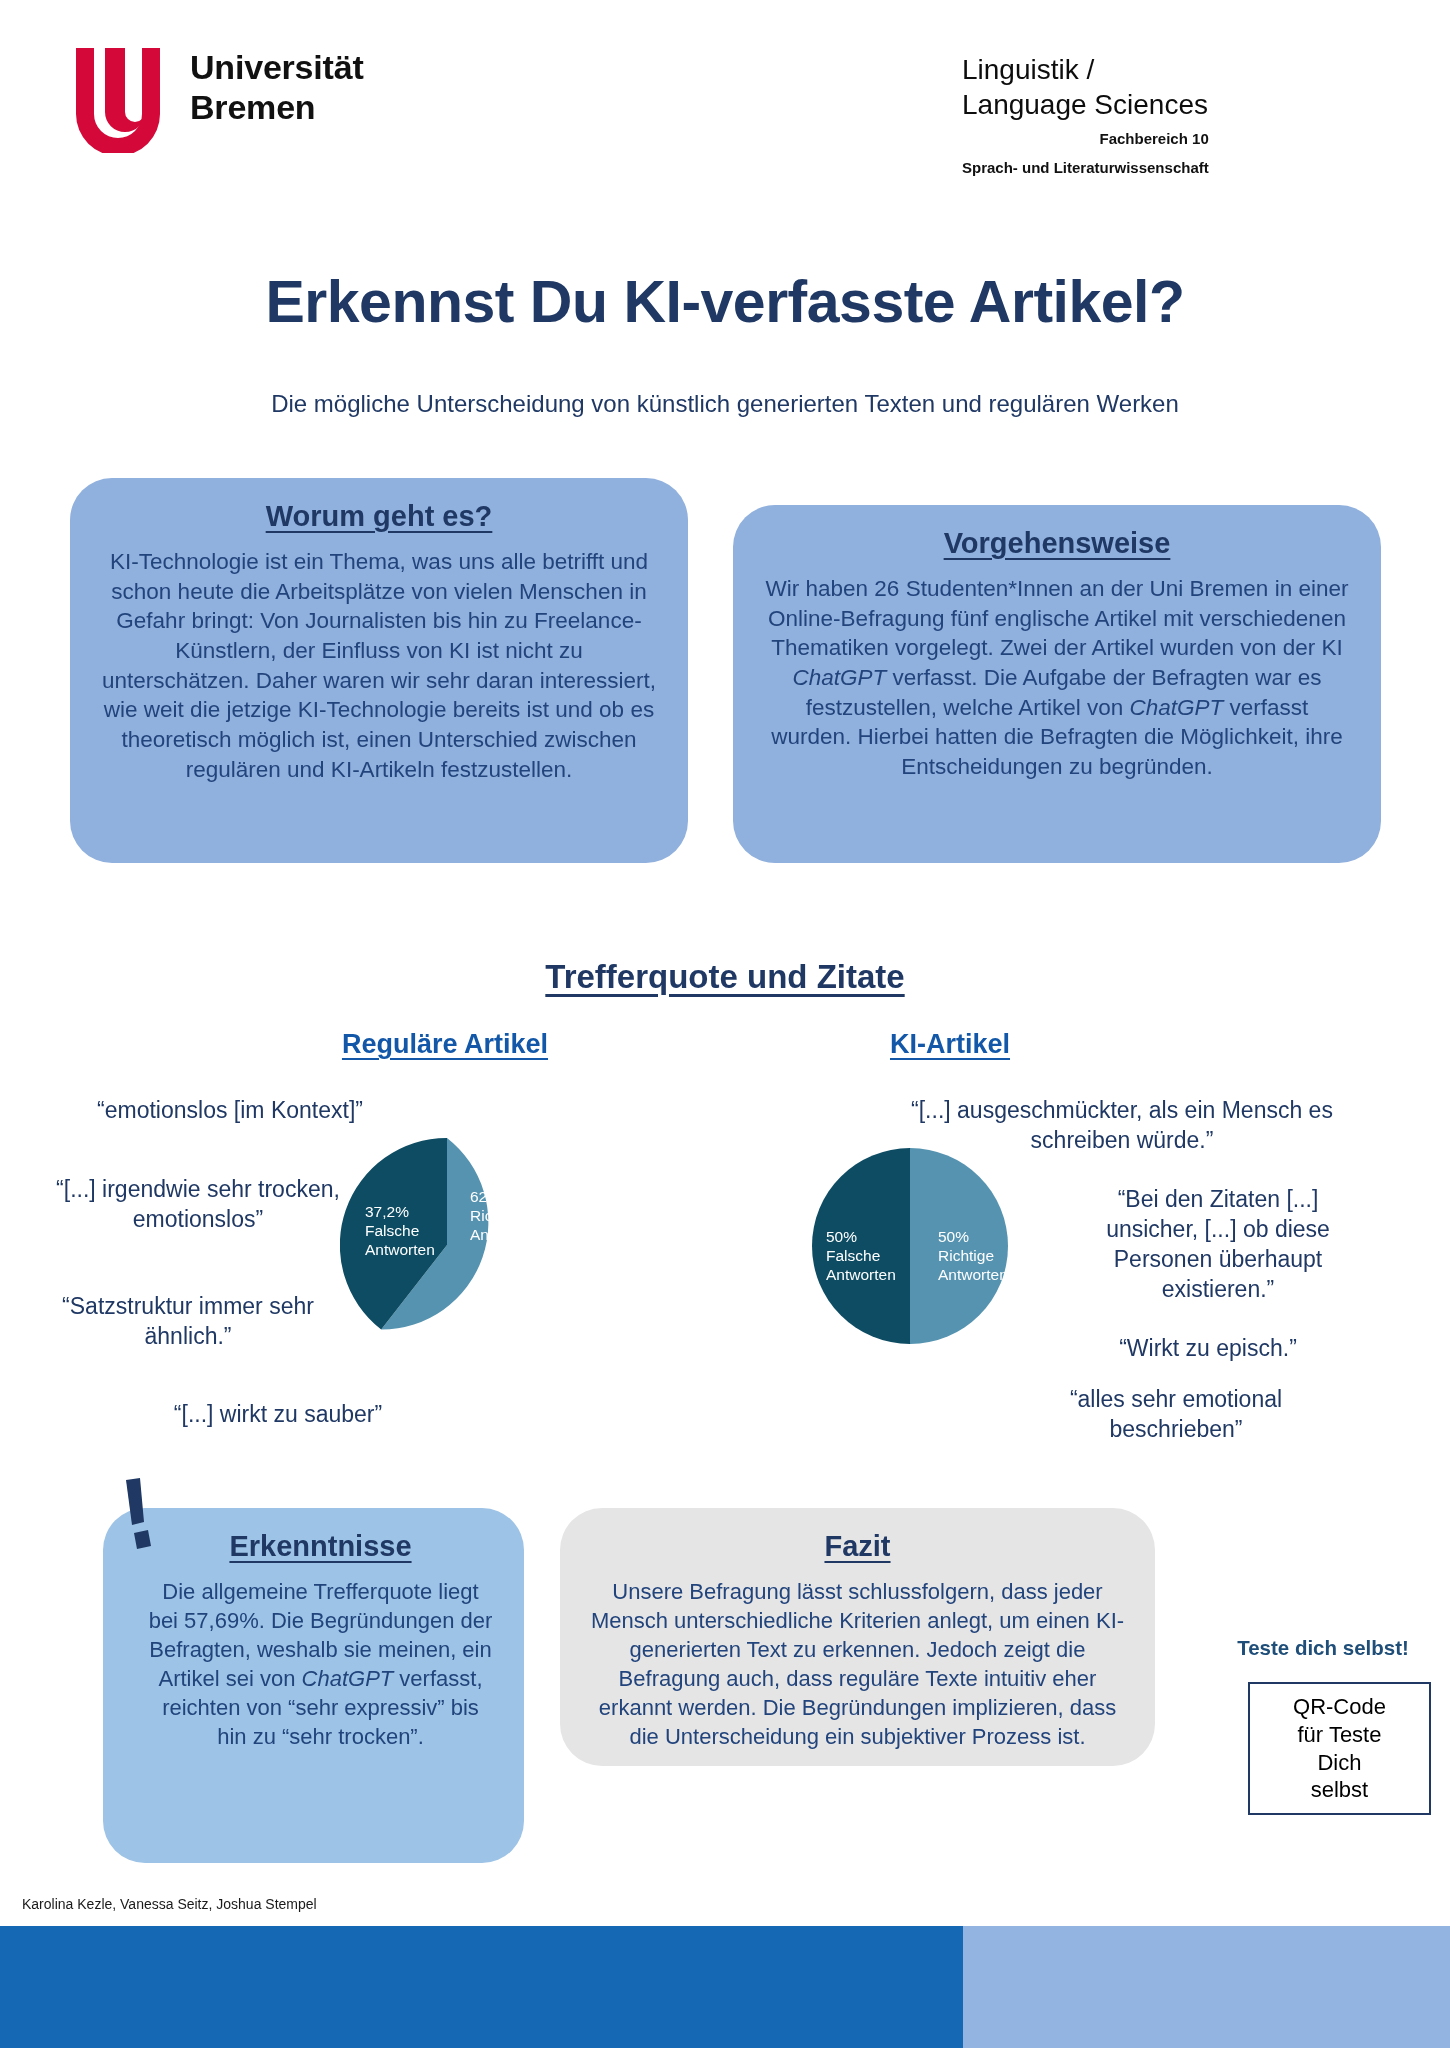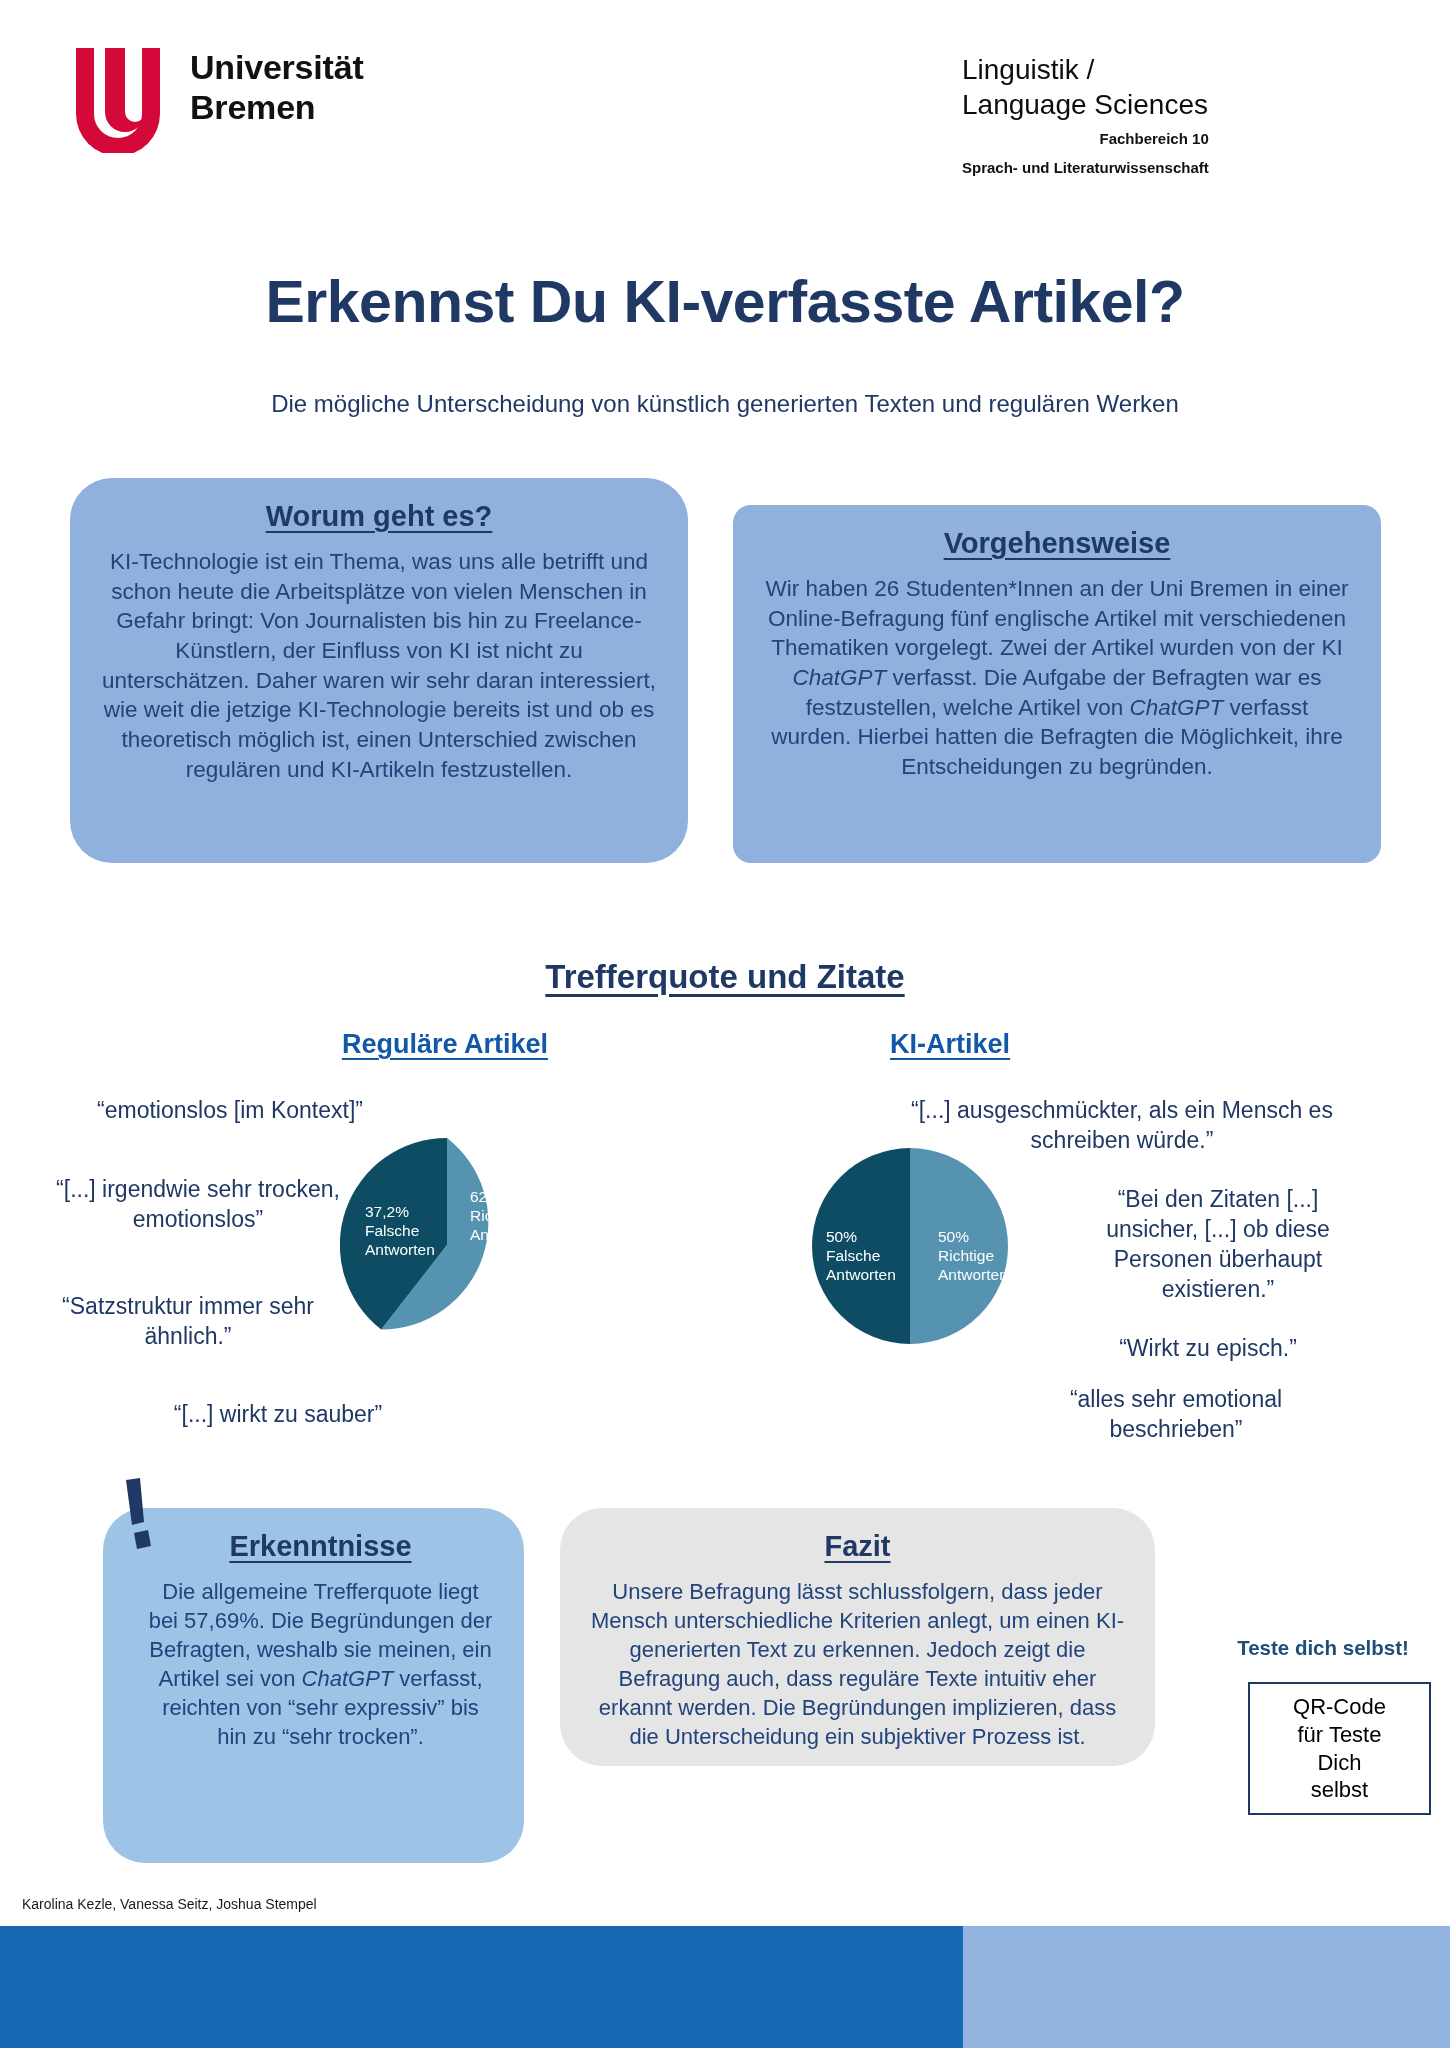--- a/index.html
+++ b/index.html
@@ -119,21 +119,20 @@
     width: 618px;
     height: 385px;
     background: #90b0dd;
   }
   #box-vorgehen {
     left: 733px;
     top: 505px;
     width: 648px;
     height: 358px;
     background: #90b0dd;
-    border-radius: 18px;
   }
   #box-erkenntnisse {
     left: 103px;
     top: 1508px;
     width: 421px;
     height: 355px;
     background: #9dc3e6;
     padding-left: 44px;
   }
   #box-fazit {

